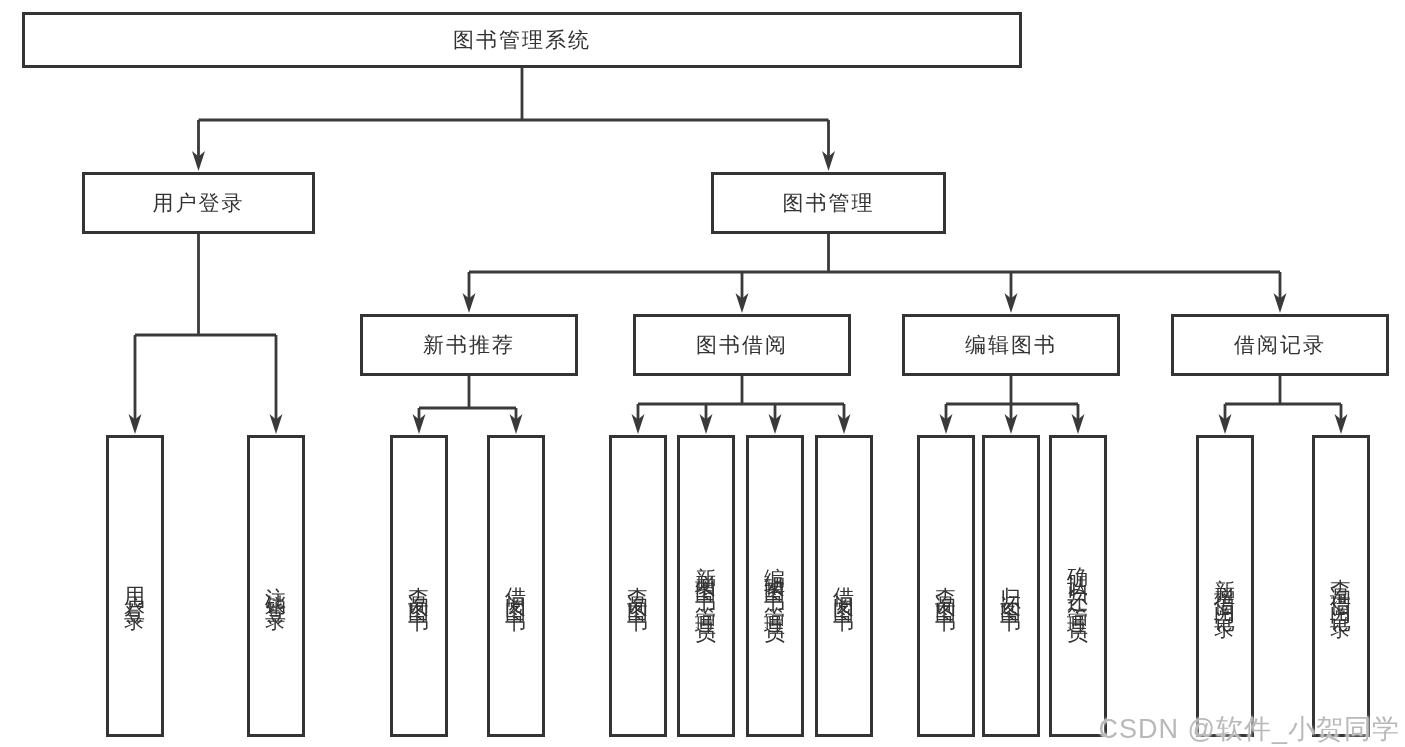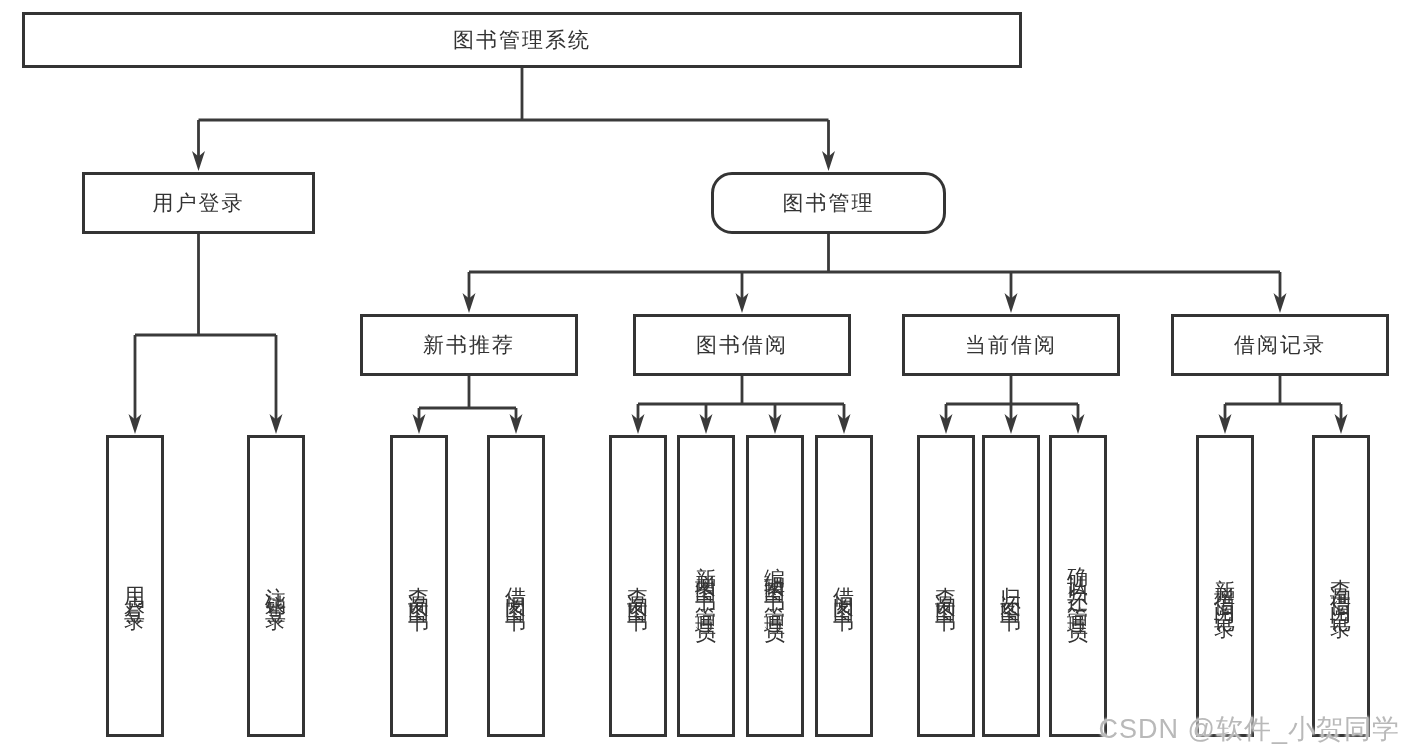--- a/index.html
+++ b/index.html
@@ -75,32 +75,32 @@
     </g>
   </svg>
 
   <div class="box hbox root" style="left:22px; top:12px; width:1000px; height:56px;">
     <span>图书管理系统</span>
   </div>
 
   <div class="box hbox" style="left:82px; top:172px; width:233px; height:62px;">
     <span>用户登录</span>
   </div>
-  <div class="box hbox" style="left:711px; top:172px; width:235px; height:62px;border-radius:21px;">
+  <div class="box hbox" style="left:711px; top:172px; width:235px; height:62px;">
     <span>图书管理</span>
   </div>
 
   <div class="box hbox" style="left:360px; top:314px; width:218px; height:62px;">
     <span>新书推荐</span>
   </div>
   <div class="box hbox" style="left:633px; top:314px; width:218px; height:62px;">
     <span>图书借阅</span>
   </div>
   <div class="box hbox" style="left:902px; top:314px; width:218px; height:62px;">
-    <span>当前借阅</span>
+    <span>编辑图书</span>
   </div>
   <div class="box hbox" style="left:1171px; top:314px; width:218px; height:62px;">
     <span>借阅记录</span>
   </div>
 
   <div class="box vbox" style="left:106px;">
     <span>用户登录</span>
   </div>
   <div class="box vbox" style="left:247px;">
     <span>注销登录</span>

